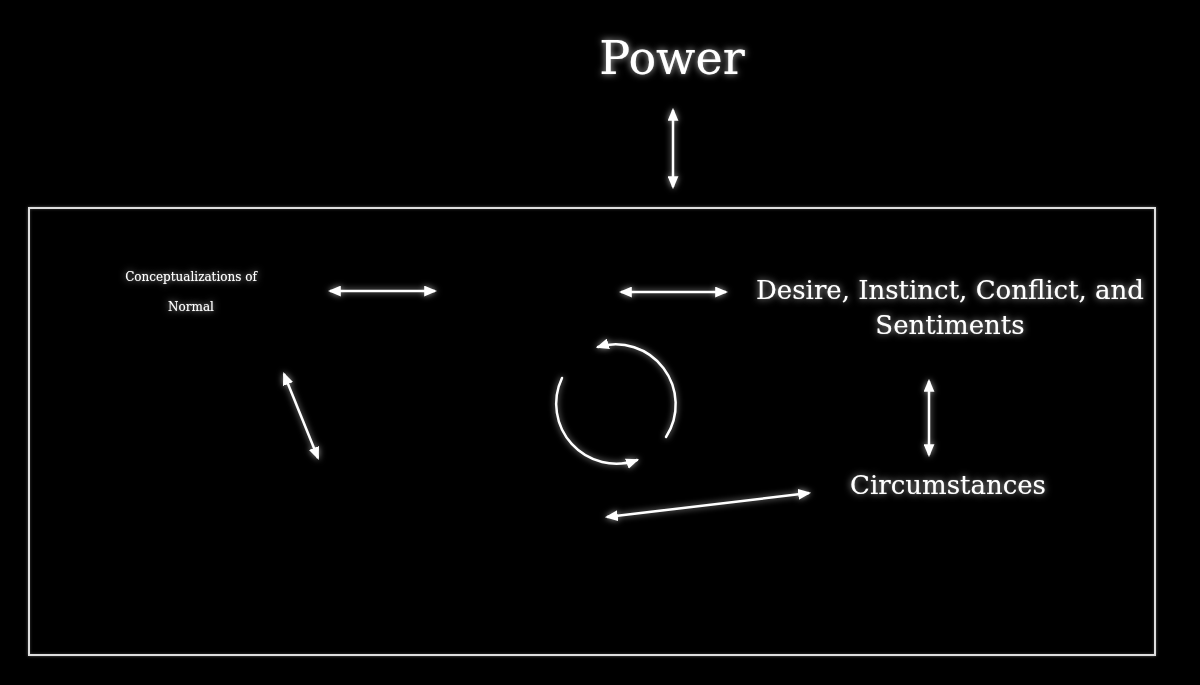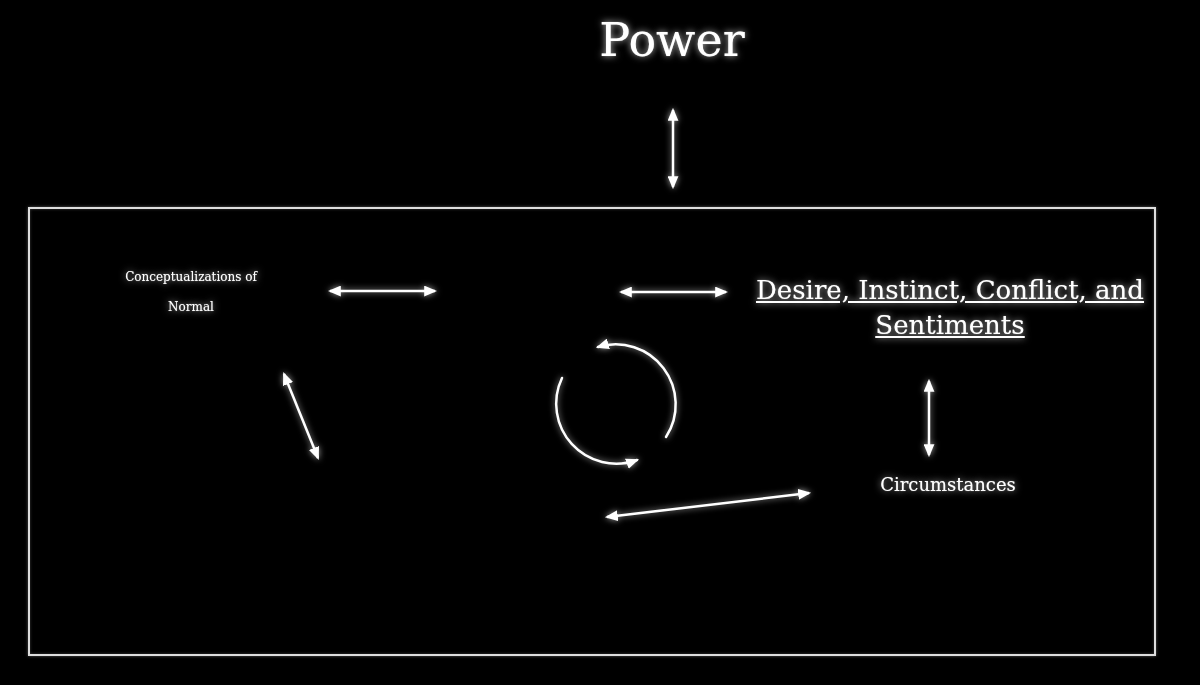--- a/index.html
+++ b/index.html
@@ -35,21 +35,21 @@
   }
   .label {
     position: absolute;
     text-align: center;
     color: #ffffff;
     text-shadow: 0 0 7px rgba(255,255,255,0.75), 0 0 1px rgba(255,255,255,0.5);
     white-space: nowrap;
   }
   .title-label {
     left: 472px;
-    top: 12px;
+    top: 30px;
     width: 400px;
     font-size: 46px;
     line-height: 56px;
   }
   .concept-label {
     left: 51px;
     top: 262px;
     width: 280px;
     font-size: 12px;
     line-height: 30px;
@@ -60,27 +60,26 @@
     width: 240px;
     font-size: 26px;
     line-height: 34px;
   }
   .desire-label {
     left: 735px;
     top: 273px;
     width: 430px;
     font-size: 26px;
     line-height: 35px;
-    text-decoration: underline;
   }
   .circumstances-label {
     left: 828px;
     top: 468px;
     width: 240px;
-    font-size: 18px;
+    font-size: 26px;
     line-height: 34px;
   }
   .subject-label {
     left: 146px;
     top: 500px;
     width: 440px;
     font-size: 26px;
     line-height: 36px;
   }
 </style>

